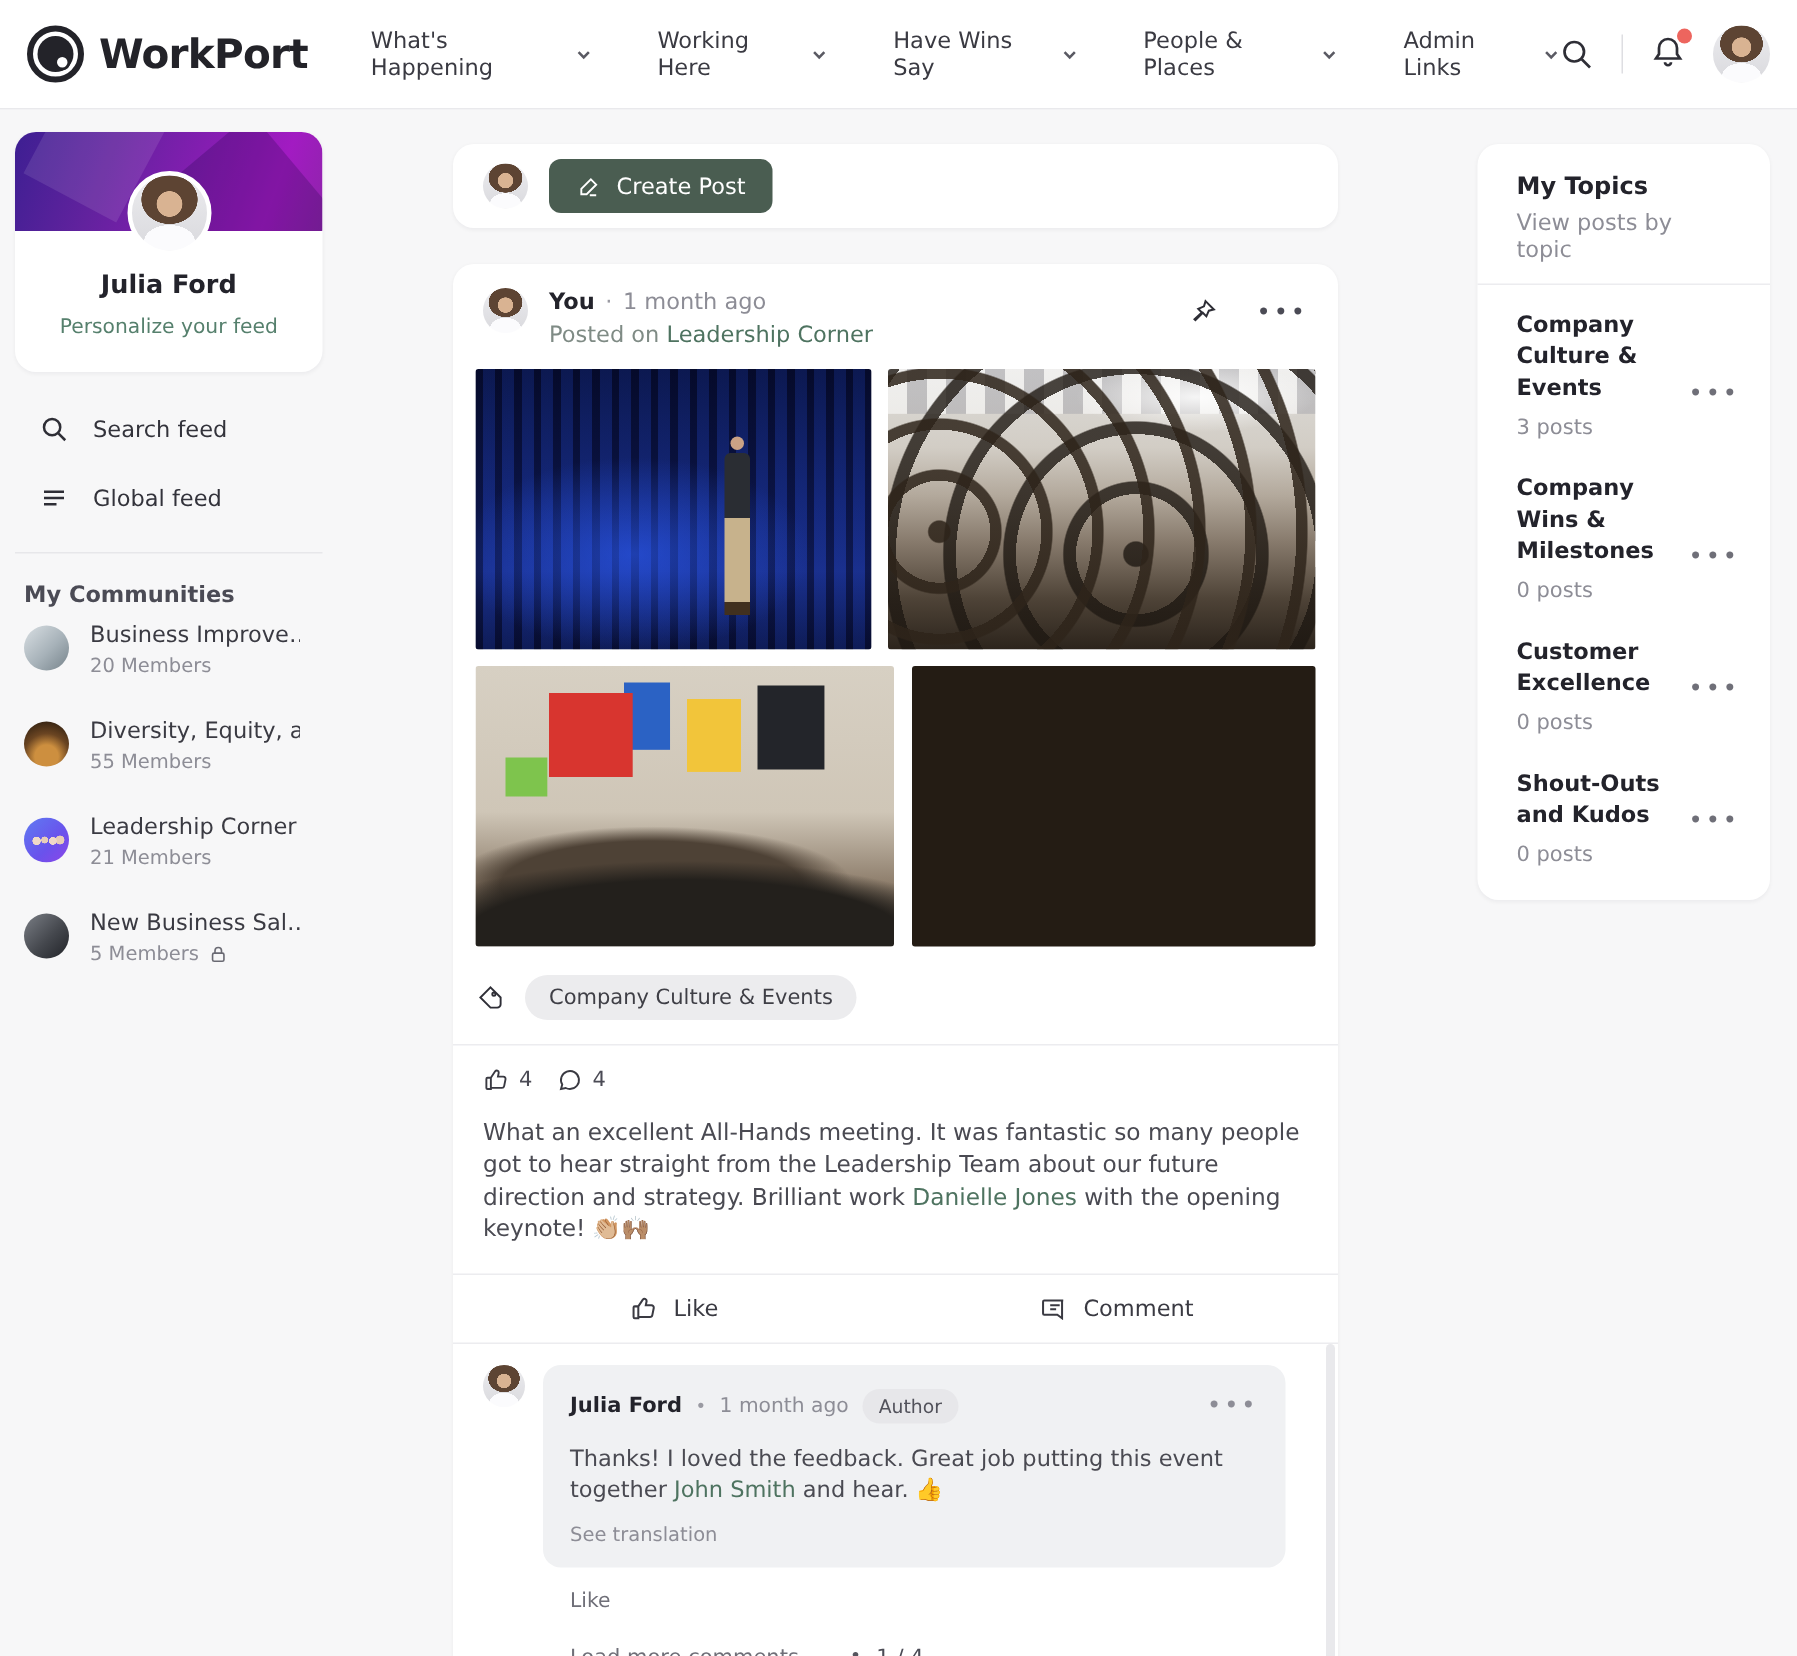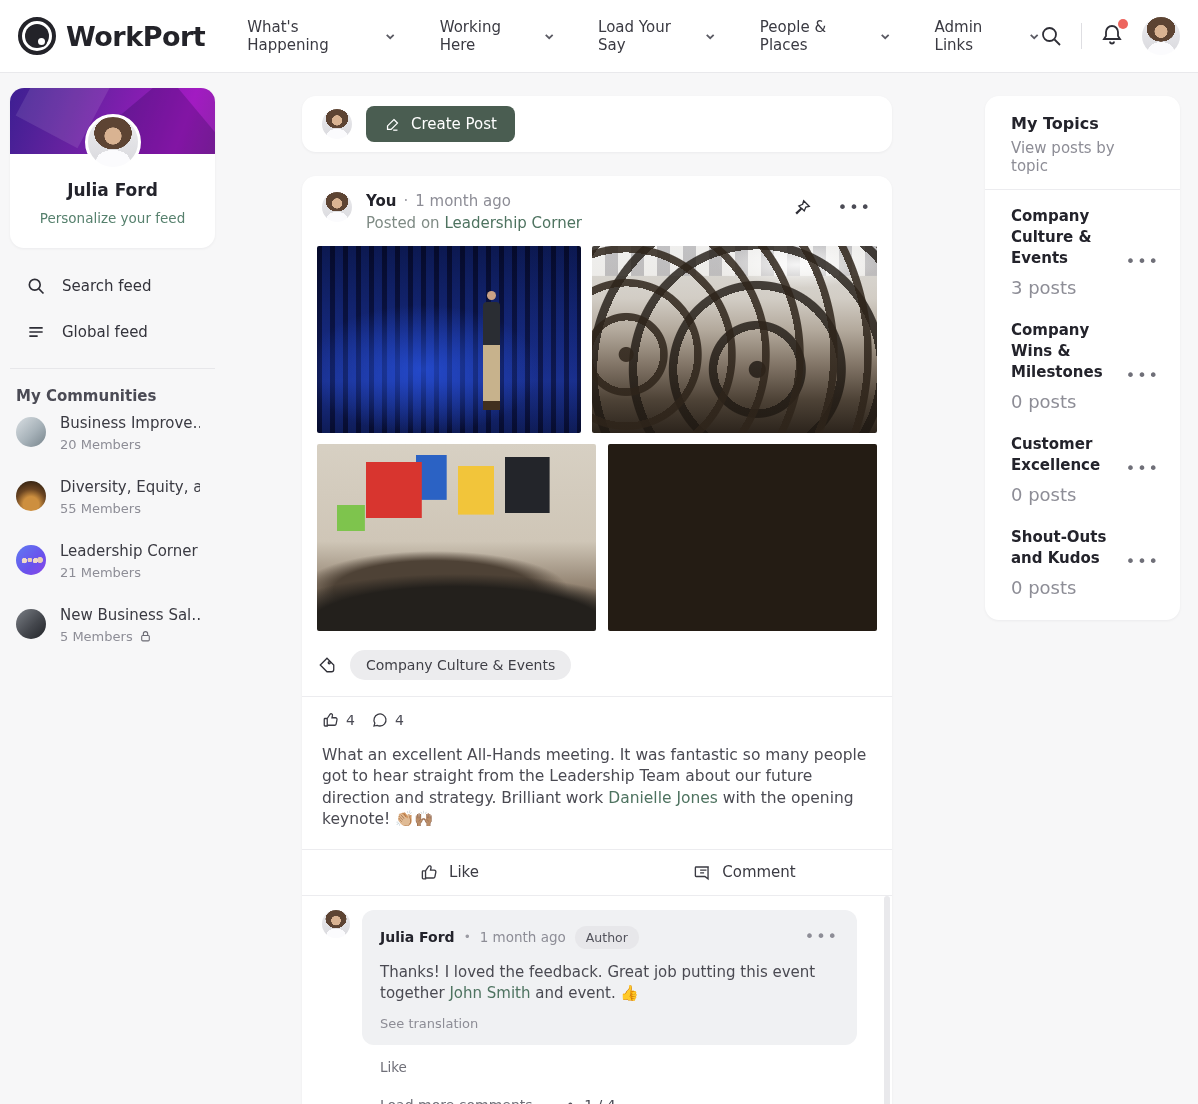--- a/index.html
+++ b/index.html
@@ -240,21 +240,21 @@
   
   .right-col { position:absolute; left:985px; top:96px; width:195px; }
   .topics-card { padding:0 0 16px 0; }
   .topics-head { padding:18px 26px 14px 26px; }
   .topics-title { font-size:16px; font-weight:800; color:#23232b; }
   .topics-sub { font-size:15px; color:#8d8d96; margin-top:6px; }
   .topic-item { padding:16px 20px 6px 26px; cursor:pointer; }
   .topic-top { display:flex; }
   .topic-name { font-size:15px; font-weight:800; color:#23232b; line-height:1.4; width:125px; }
   .topic-ellipsis { margin-left:auto; align-self:flex-end; padding-bottom:2px; }
-  .topic-posts { font-size:18px; color:#8d8d96; margin-top:8px; }
+  .topic-posts { font-size:14px; color:#8d8d96; margin-top:8px; }
 </style>
 </head>
 <body>
 
 <header class="topbar">
   <div class="logo">
     <div class="logo-mark"></div>
     <div class="logo-text">WorkPort</div>
   </div>
   <nav class="topnav">
@@ -264,21 +264,21 @@
           <path d="M2 4l4 4 4-4"></path>
         </svg>
     </div>
     <div class="topnav-item">
       <span class="topnav-label">Working Here</span>
       <svg class="chev" viewBox="0 0 12 12">
           <path d="M2 4l4 4 4-4"></path>
         </svg>
     </div>
     <div class="topnav-item">
-      <span class="topnav-label">Load Your Say</span>
+      <span class="topnav-label">Have Wins Say</span>
       <svg class="chev" viewBox="0 0 12 12">
           <path d="M2 4l4 4 4-4"></path>
         </svg>
     </div>
     <div class="topnav-item">
       <span class="topnav-label">People &amp; Places</span>
       <svg class="chev" viewBox="0 0 12 12">
           <path d="M2 4l4 4 4-4"></path>
         </svg>
     </div>
@@ -468,21 +468,21 @@
         <div class="comment-avatar avatar-photo"></div>
         <div class="comment-bubble">
           <div class="comment-head">
             <span class="comment-author">Julia Ford</span>
             <span class="comment-dot">•</span>
             <span class="comment-time">1 month ago</span>
             <span class="author-badge">Author</span>
             <div class="ellipsis comment-ellipsis" style="color:#8d8d96;">•••</div>
           </div>
           <div class="comment-text">
-            <span>Thanks! I loved the feedback. Great job putting this event together </span><span class="green-link">John Smith</span><span> and event. 👍</span>
+            <span>Thanks! I loved the feedback. Great job putting this event together </span><span class="green-link">John Smith</span><span> and hear. 👍</span>
           </div>
           <div class="see-translation">See translation</div>
         </div>
       </div>
       <div class="comment-like">Like</div>
       <div class="load-more-row">
         <span class="load-more">Load more comments</span>
         <span class="page-bullet">•</span>
         <span class="page-count">1 / 4</span>
       </div>

